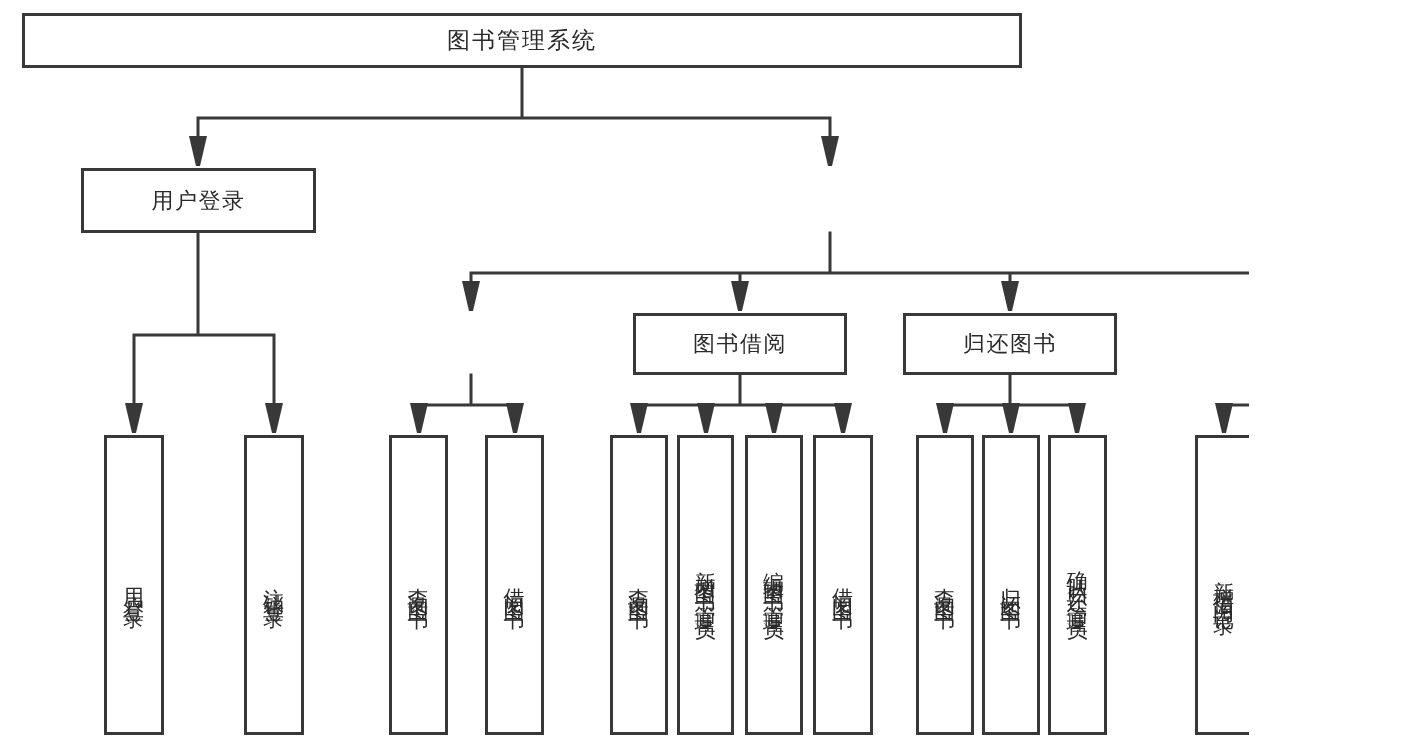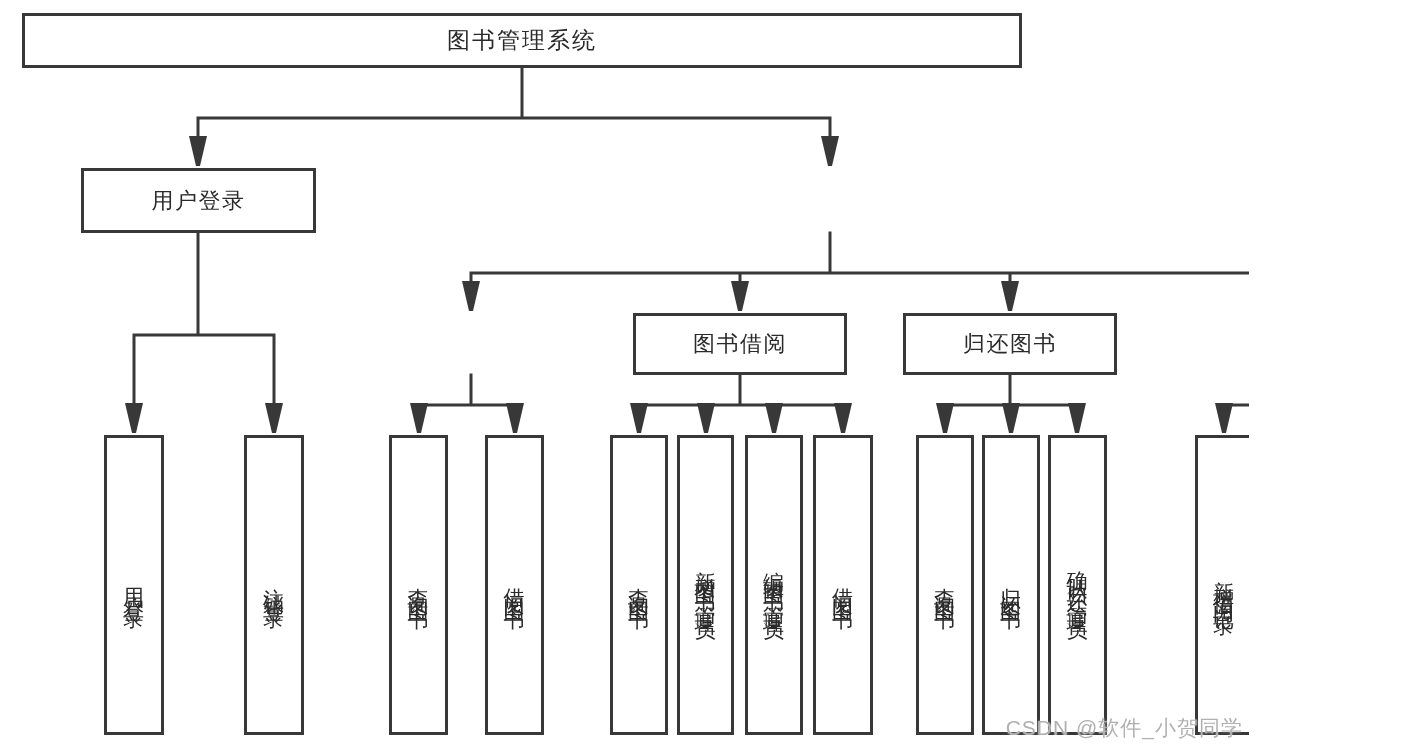--- a/index.html
+++ b/index.html
@@ -121,14 +121,13 @@
     <span>确认归还（管理员）</span>
   </div>
 
   <div class="node v-node" style="left:1195px;top:435px;width:58px;height:300px">
     <span>新增借阅记录</span>
   </div>
   <div class="node v-node" style="left:1312px;top:435px;width:60px;height:300px">
     <span>查询借阅记录</span>
   </div>
 
-  <div class="watermark">CSDN @软件_小贺同学</div>
 </div>
 
 </body></html>

